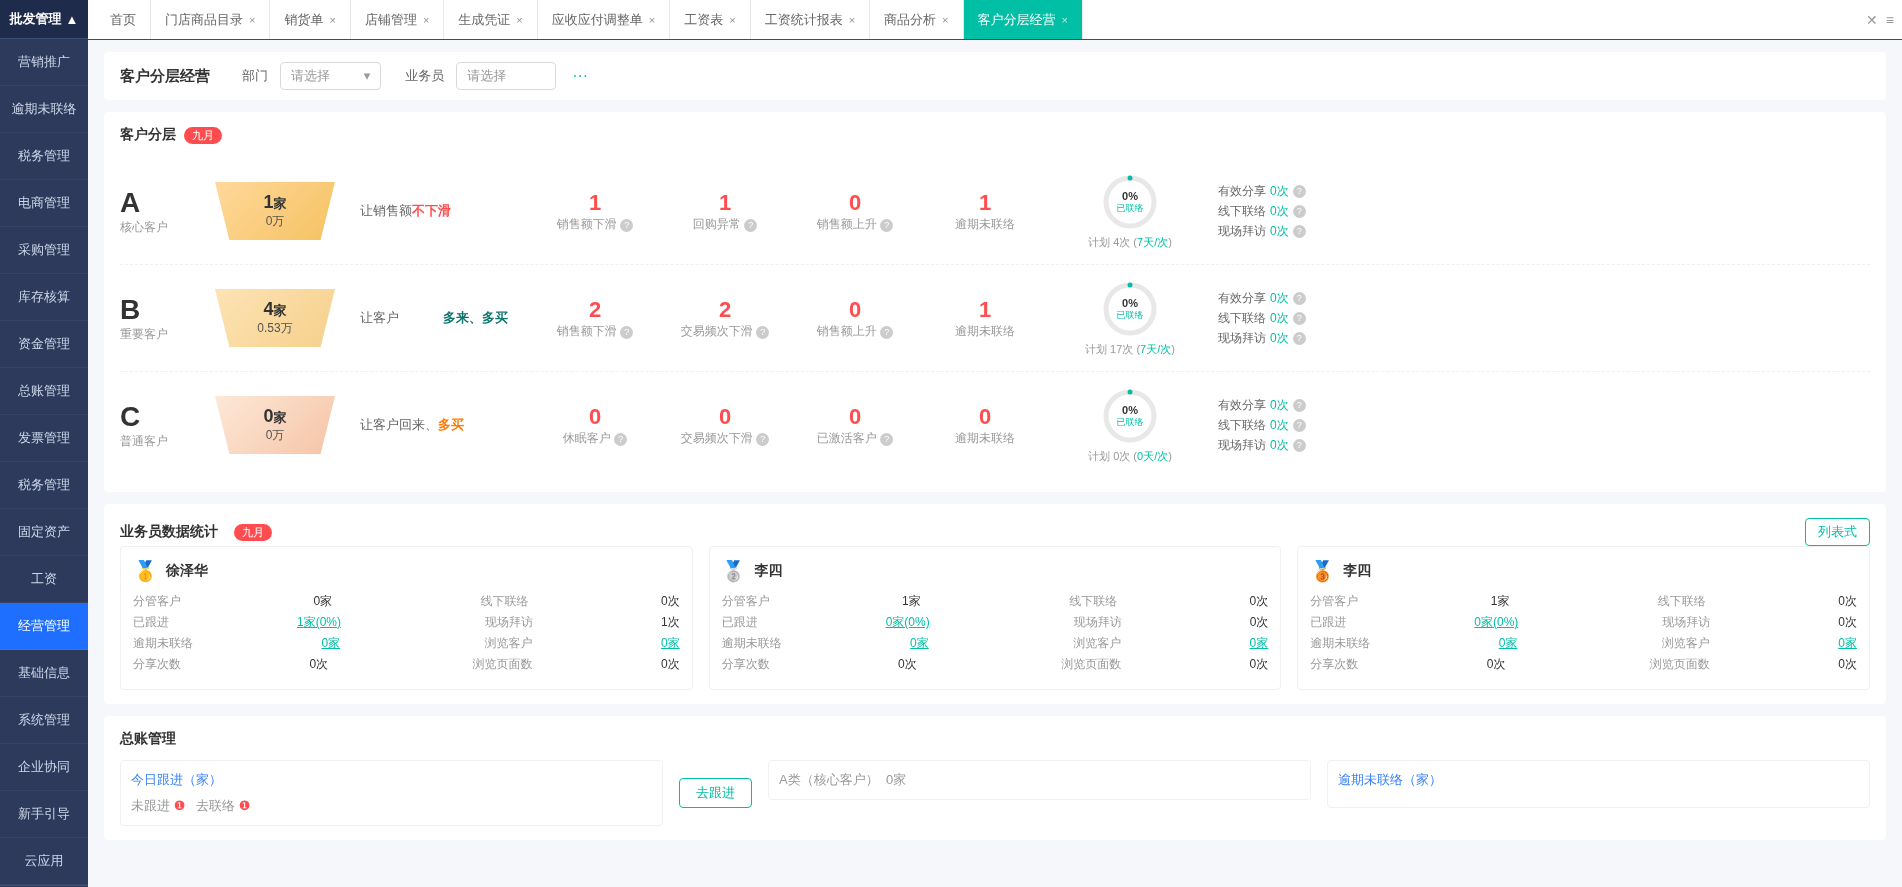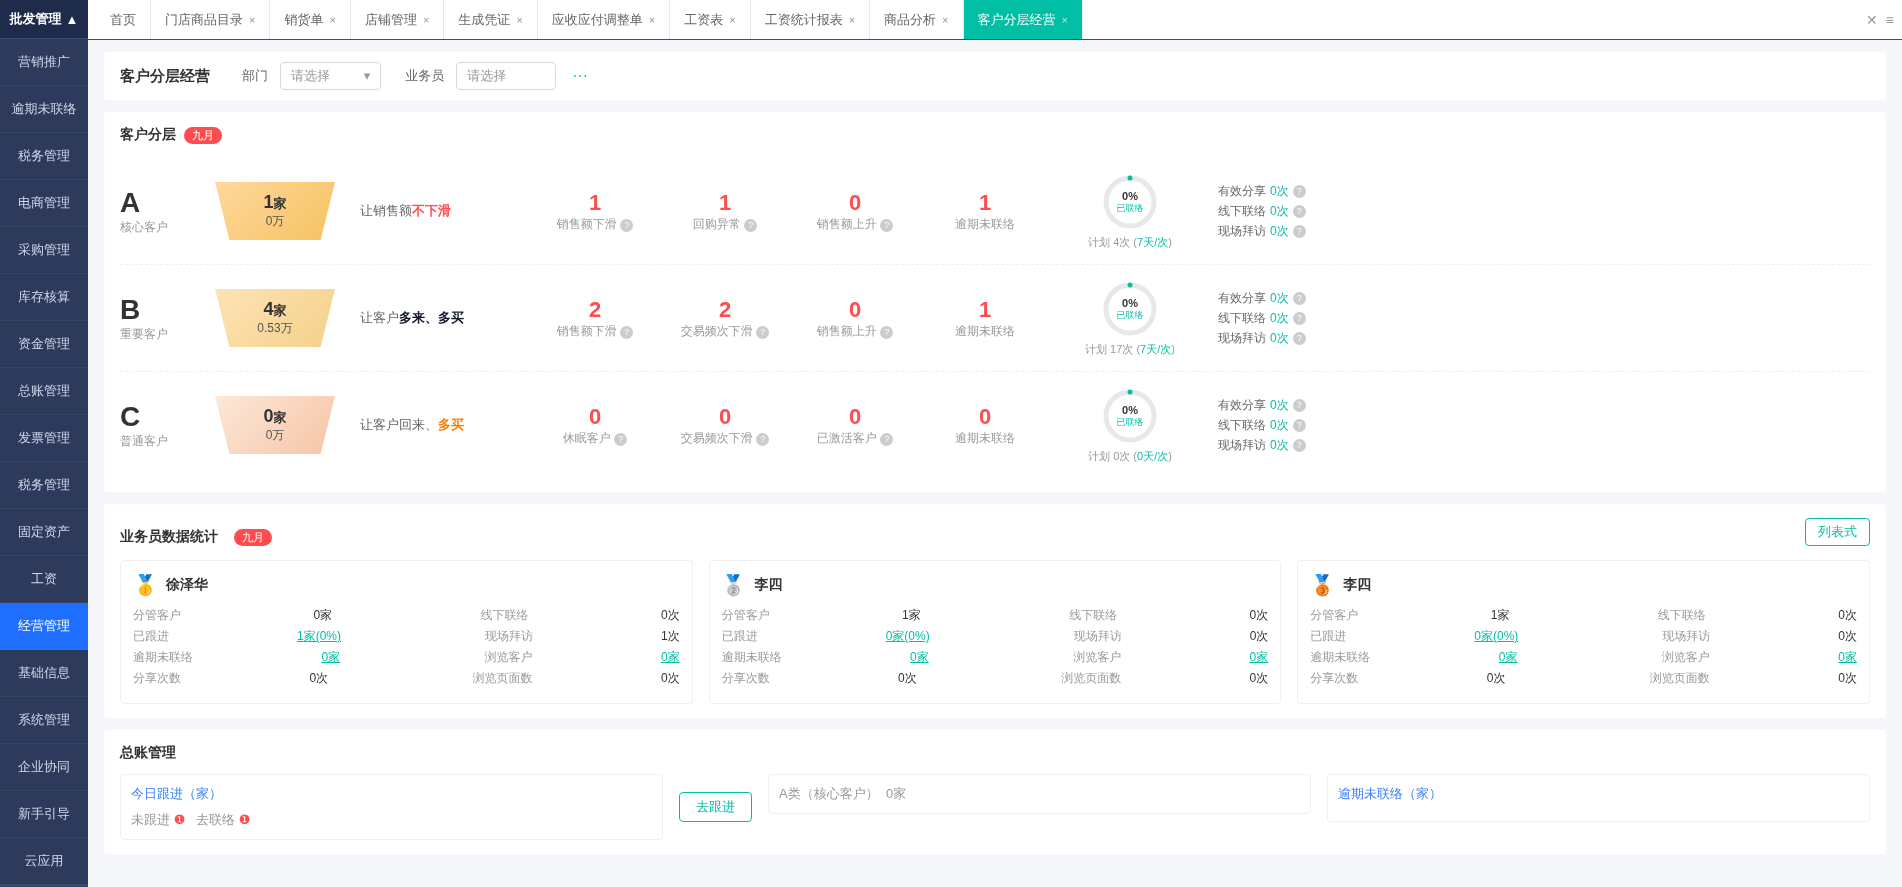--- a/index.html
+++ b/index.html
@@ -33,21 +33,21 @@
     .filter-dots { color: #00bfa5; font-size: 16px; cursor: pointer; margin-left: 4px; }
 
     
     .section { background: #fff; border-radius: 4px; padding: 14px 16px; margin-bottom: 12px; }
     .section-header { display: flex; align-items: center; margin-bottom: 14px; }
     .section-title { font-size: 14px; font-weight: bold; color: #333; margin-right: 8px; }
     .badge-month { background: #ff4d4f; color: #fff; font-size: 11px; border-radius: 10px; padding: 1px 8px; }
 
     
     .biz-section { background: #fff; border-radius: 4px; padding: 14px 16px; margin-bottom: 12px; }
-    .biz-header { display: flex; align-items: flex-end; justify-content: space-between; margin-bottom: 14px; }
+    .biz-header { display: flex; align-items: center; justify-content: space-between; }
     .list-btn { border: 1px solid #00bfa5; color: #00bfa5; background: #fff; border-radius: 4px; padding: 4px 12px; cursor: pointer; font-size: 13px; }
 
     .salesperson-grid { display: grid; grid-template-columns: 1fr 1fr 1fr; gap: 16px; }
     .salesperson-card { border: 1px solid #f0f0f0; border-radius: 4px; padding: 12px; }
     .sp-header { display: flex; align-items: center; gap: 8px; margin-bottom: 10px; }
     .sp-medal { font-size: 20px; }
     .sp-name { font-size: 14px; font-weight: bold; color: #333; }
 
     
     .followup-section { background: #fff; border-radius: 4px; padding: 14px 16px; }
@@ -198,21 +198,21 @@
             <div style="min-width:80px;">
     <div style="font-size:28px;font-weight:bold;color:#333;">B</div>
     <div style="font-size:12px;color:#999;">重要客户</div>
   </div>
             <div style="min-width:150px;display:flex;align-items:center;justify-content:center;">
     <div style="width:120px;height:58px;background:linear-gradient(135deg,#fde3b5,#f5d08a);clip-path:polygon(0 0,100% 0,88% 100%,12% 100%);display:flex;flex-direction:column;align-items:center;justify-content:center;">
       <div style="font-size:18px;font-weight:bold;color:#333;">4<span style="font-size:13px;">家</span></div>
       <div style="font-size:12px;color:#555;">0.53万</div>
     </div>
   </div>
-            <div style="min-width:180px;font-size:13px;color:#666;padding-left:10px;">让客户<span style="color:#0f172a;font-weight:bold;">多来、多买</span></div>
+            <div style="min-width:180px;font-size:13px;color:#666;padding-left:10px;">让客户<span style="color:#0f766e;font-weight:bold;margin-left:44px;">多来、多买</span></div>
             <div style="min-width:130px;display:flex;flex-direction:column;align-items:center;">
     <div style="font-size:22px;font-weight:bold;color:#ff4d4f;">2</div>
     <div style="font-size:12px;color:#999;">销售额下滑 <span style="display:inline-block;width:13px;height:13px;border-radius:50%;background:#ccc;color:#fff;font-size:9px;text-align:center;line-height:13px;">?</span></div>
   </div>
             <div style="min-width:130px;display:flex;flex-direction:column;align-items:center;">
     <div style="font-size:22px;font-weight:bold;color:#ff4d4f;">2</div>
     <div style="font-size:12px;color:#999;">交易频次下滑 <span style="display:inline-block;width:13px;height:13px;border-radius:50%;background:#ccc;color:#fff;font-size:9px;text-align:center;line-height:13px;">?</span></div>
   </div>
             <div style="min-width:130px;display:flex;flex-direction:column;align-items:center;">
     <div style="font-size:22px;font-weight:bold;color:#ff4d4f;">0</div>

